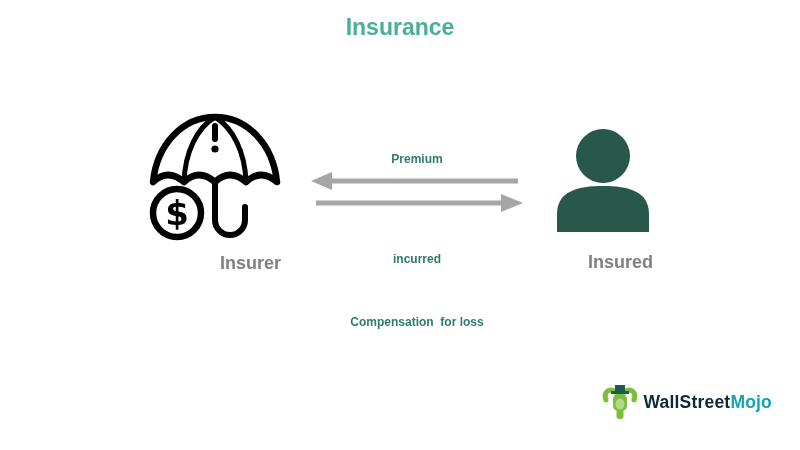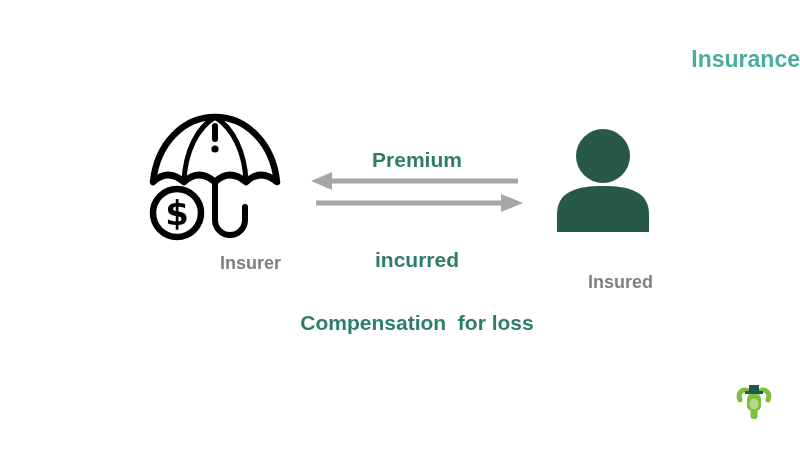--- a/index.html
+++ b/index.html
@@ -7,37 +7,36 @@
     width: 800px; height: 450px;
     background: #ffffff;
     position: relative;
     overflow: hidden;
     font-family: "Liberation Sans", sans-serif;
   }
   .abs { position: absolute; }
 
   .page-title {
     left: 0; top: 14px; width: 800px;
-    text-align: right;
+    text-align: center;
     font-size: 23px; font-weight: bold;
     color: var(--title_text);
-    margin-top: 32px;
   }
 
   .entity-label {
     text-align: right;
     font-size: 18px; font-weight: bold;
     color: var(--entity_label);
   }
   .insurer-label { left: 149px; top: 253px; width: 132px; }
-  .insured-label { left: 553px; top: 252px; width: 100px; margin-top: 20px; }
+  .insured-label { left: 553px; top: 252px; width: 100px; }
 
   .flow-label {
     text-align: center;
-    font-size: 21px; font-weight: bold;
+    font-size: 12px; font-weight: bold;
     color: var(--flow_label);
     white-space: pre-wrap;
     line-height: 21px;
   }
   .premium-label { left: 308px; top: 149px; width: 218px; }
   .compensation-label { left: 291px; top: 207px; width: 252px; }
 
   .umbrella-svg { left: 149px; top: 110px; }
   .person-svg { left: 553px; top: 125px; }
   .arrows-svg { left: 308px; top: 168px; }
@@ -106,13 +105,16 @@
 
 <div class="abs logo">
   <svg width="36" height="38" viewBox="0 0 36 38" xmlns="http://www.w3.org/2000/svg">
     <path class="mascot-arm" d="M 4 17 C 1 9 8 4 13 9"></path>
     <path class="mascot-arm" d="M 32 17 C 35 9 28 4 23 9"></path>
     <path class="mascot-dark" d="M 9 11 V 8 H 13 V 2 H 23 V 8 H 27 V 11 Z"></path>
     <rect class="mascot-green" x="11" y="11" width="14" height="17" rx="5"></rect>
     <rect class="mascot-green" x="14.5" y="26" width="7" height="10" rx="3"></rect>
     <ellipse class="mascot-chest" cx="18" cy="21" rx="4.5" ry="5.5"></ellipse>
   </svg>
+  <div class="logo-text">
+    <span class="logo-part1">WallStreet</span><span class="logo-part2">Mojo</span>
+  </div>
 </div>
 
 </body></html>

